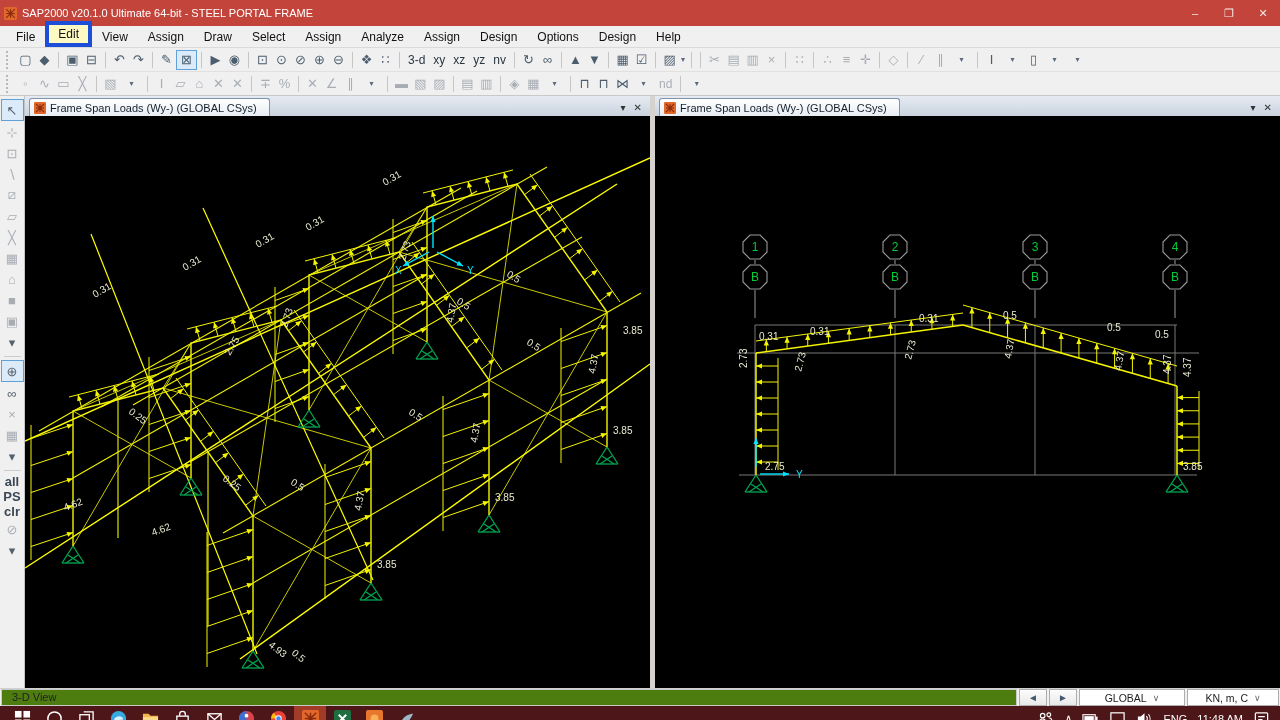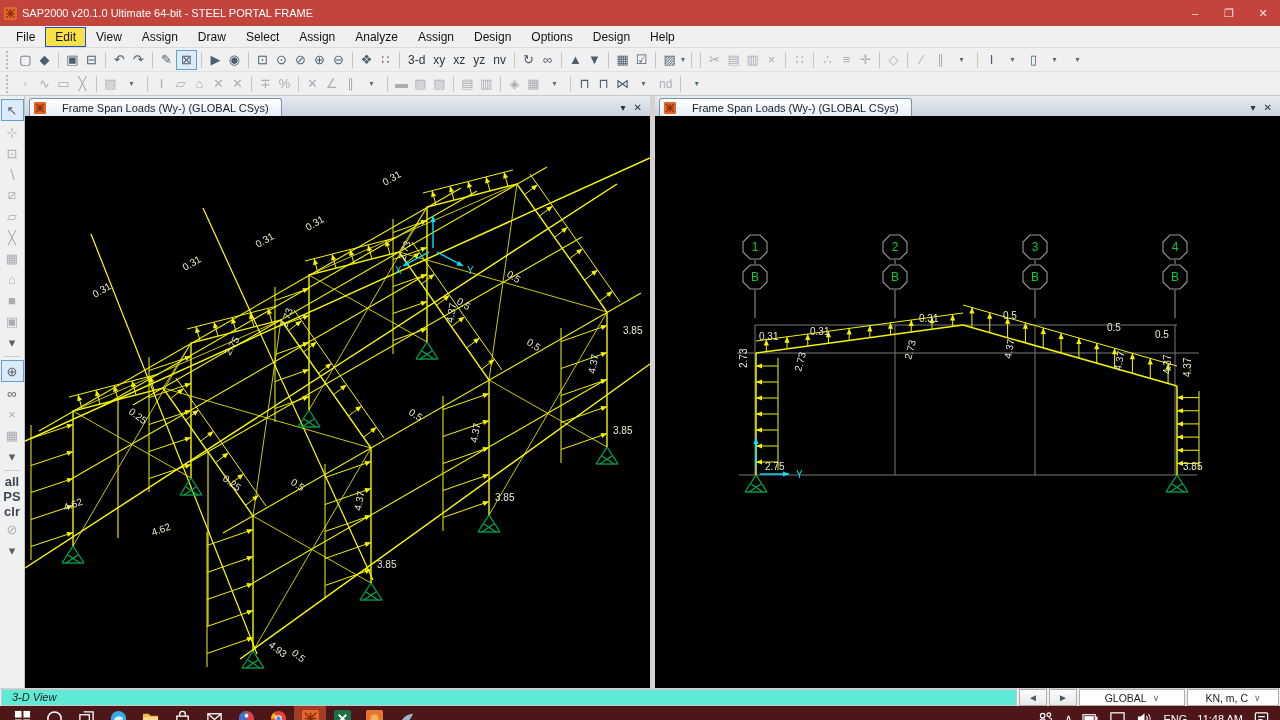--- a/index.html
+++ b/index.html
@@ -6,21 +6,21 @@
     font-family:"Liberation Sans",sans-serif;background:#f0f0f0;}
   .titlebar{height:26px;background:#c2443a;color:#fff;display:flex;align-items:center;
     font-size:11px;padding-left:4px;}
   .titlebar .ticon{width:13px;height:13px;margin-right:5px;display:inline-flex;}
   .titlebar .tspace{flex:1;}
   .winbtn{width:34px;height:19px;display:flex;align-items:center;justify-content:center;
     color:#f6e8e6;font-size:11px;}
   .menubar{height:21px;background:#f0f0f0;border-bottom:1px solid #dadada;display:flex;
     align-items:flex-end;font-size:12px;color:#111;padding-left:6px;}
   .menu-item{padding:2px 9px;border:1px solid transparent;}
-  .menu-item.active{background:#fde047;border:1px solid #1d4ed8;}
+  .menu-item.active{background:#fef9c3;border:4px solid #1d4ed8;}
   .tb{background:#f0f0f0;display:flex;align-items:center;padding-left:6px;}
   .tb1{height:23px;border-bottom:1px solid #e0e0e0;}
   .tb2{height:23px;border-bottom:1px solid #c9c9c9;}
   .ic{min-width:19px;height:18px;display:inline-flex;align-items:center;justify-content:center;
     color:#4c5d6e;font-size:13px;line-height:18px;}
   .ic.gray{color:#a8adb4;}
   .ic.active{border:1px solid #62a1d8;background:#dcebf9;}
   .tbtxt{font-weight:normal;font-size:12px;color:#2a3744;padding:0 4px;}
   .tbtxt.gray{color:#a8adb4;}
   .caret{font-size:8px;color:#5a6a7a;padding:0 2px;}
@@ -35,31 +35,31 @@
   .sic.gray{color:#a8adb4;}
   .sic.active{border:1px solid #62a1d8;background:#dcebf9;}
   .sictxt{font-size:13px;font-weight:bold;color:#3a4754;}
   .ssep{width:17px;height:1px;background:#cccccc;margin:3px 0;}
   .pane{position:absolute;top:0;height:592px;background:#000;}
   .pane.left{left:25px;width:625px;}
   .pane.right{left:655px;width:625px;}
   .divider{position:absolute;left:650px;top:0;width:5px;height:592px;background:#d6d3ce;}
   .tabstrip{height:20px;background:linear-gradient(#e6ebf2,#c9d3df);display:flex;
     align-items:flex-end;padding-left:4px;box-sizing:border-box;}
-  .tab{height:17px;display:flex;align-items:center;gap:16px;
+  .tab{height:17px;display:flex;align-items:center;gap:4px;
     background:linear-gradient(#ffffff,#e7edf4);border:1px solid #7e93ad;border-bottom:none;
     border-radius:3px 3px 0 0;padding:0 12px 0 4px;font-size:11px;color:#15202b;}
   .tab .tabicon{width:12px;height:12px;display:inline-flex;}
   .tabctrl{margin-left:auto;display:flex;align-items:center;gap:8px;padding-right:8px;
     padding-bottom:3px;color:#333;font-size:10px;}
   .viewport{position:absolute;left:0;top:20px;width:100%;height:572px;background:#000;}
   .statusbar{height:17px;background:#f0f0f0;border-top:1px solid #d0d0d0;display:flex;
     align-items:center;font-size:11px;color:#222;}
   .statuscell{flex:1;height:15px;line-height:15px;padding-left:10px;border:1px solid #c9c9c9;
-    background:#5eead4;margin-left:1px;font-style:italic;}
+    background:#4d7c0f;margin-left:1px;}
   .sbtn{width:26px;height:15px;display:flex;align-items:center;justify-content:center;
     border:1px solid #adadad;background:linear-gradient(#fdfdfd,#e8e8e8);margin-left:2px;
     color:#45596e;font-size:10px;}
   .sdrop{height:15px;display:flex;align-items:center;justify-content:center;
     border:1px solid #adadad;background:#fff;margin-left:2px;padding:0 4px;font-size:10.5px;}
   .sdrop .chev{color:#666;font-size:9px;margin-left:6px;}
   .taskbar{height:25px;background:#4d1619;display:flex;align-items:center;color:#fff;}
   .tbarapp{width:32px;height:25px;display:flex;flex-direction:column;align-items:center;
     justify-content:center;position:relative;}
   .tbarapp.active{background:#a03c28;}

